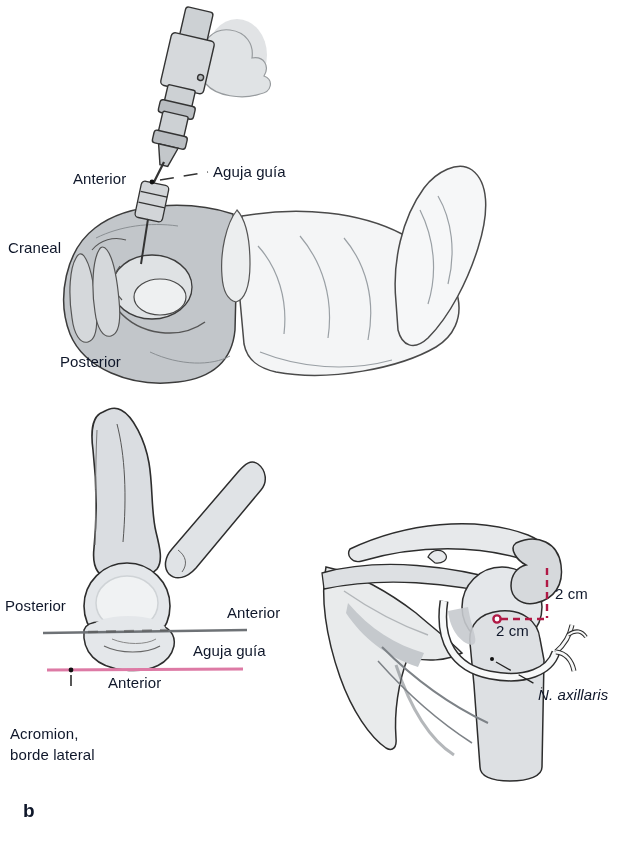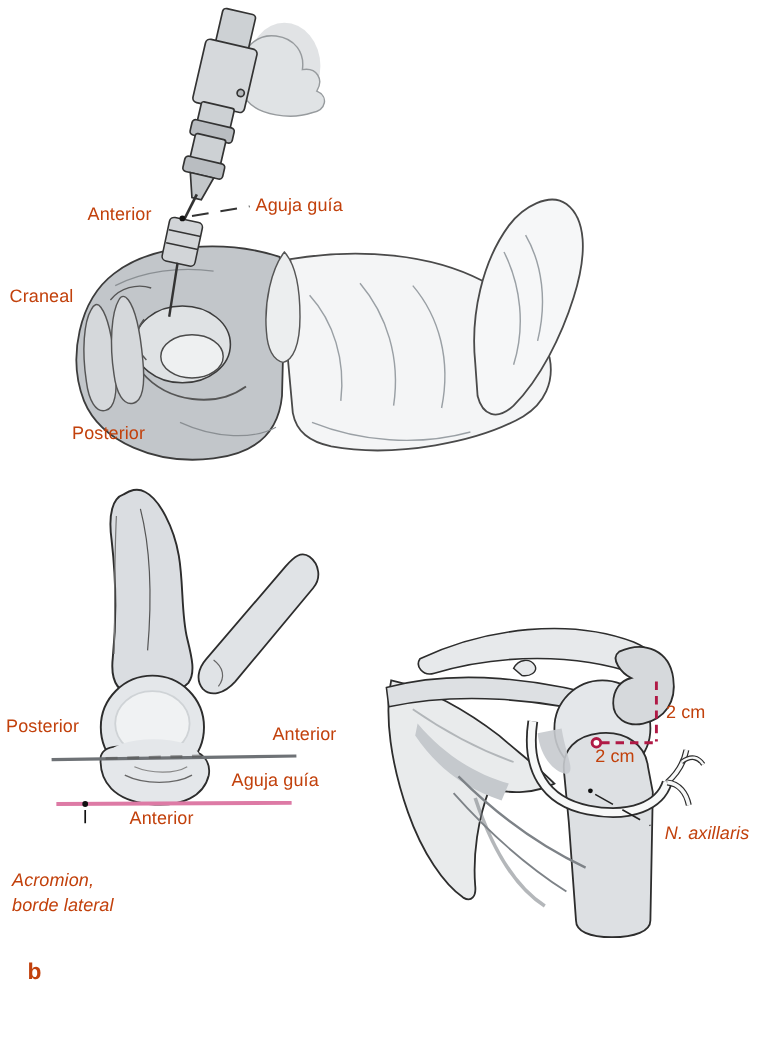--- a/index.html
+++ b/index.html
@@ -2,26 +2,26 @@
 <html><head>
 <meta charset="utf-8">
 <style>
   html,body{margin:0;padding:0;background:#fff;}
   .canvas{
     position:relative;width:637px;height:866px;background:#ffffff;
     font-family:"Liberation Sans",sans-serif;overflow:hidden;
   }
   .canvas svg{position:absolute;}
   .lbl{
-    position:absolute;font-size:15px;color:#c2410c;line-height:19px;
+    position:absolute;font-size:15px;color:#0f172a;line-height:19px;
     white-space:nowrap;letter-spacing:0.1px;
   }
-  .lbl.italic{font-style:italic;margin-left:16px;}
+  .lbl.italic{font-style:italic;}
   .lbl.panel{font-weight:700;font-size:19px;}
-  .lbl.two-line{line-height:21px;font-style:italic;}
+  .lbl.two-line{line-height:21px;}
 </style>
 </head>
 <body>
 
 <div class="canvas">
 
   <svg style="left:0;top:0" width="637" height="410" viewBox="0 0 637 410">
 
     <g>
       <path d="M242,216 C300,206 360,212 402,234 C432,250 452,274 458,298

